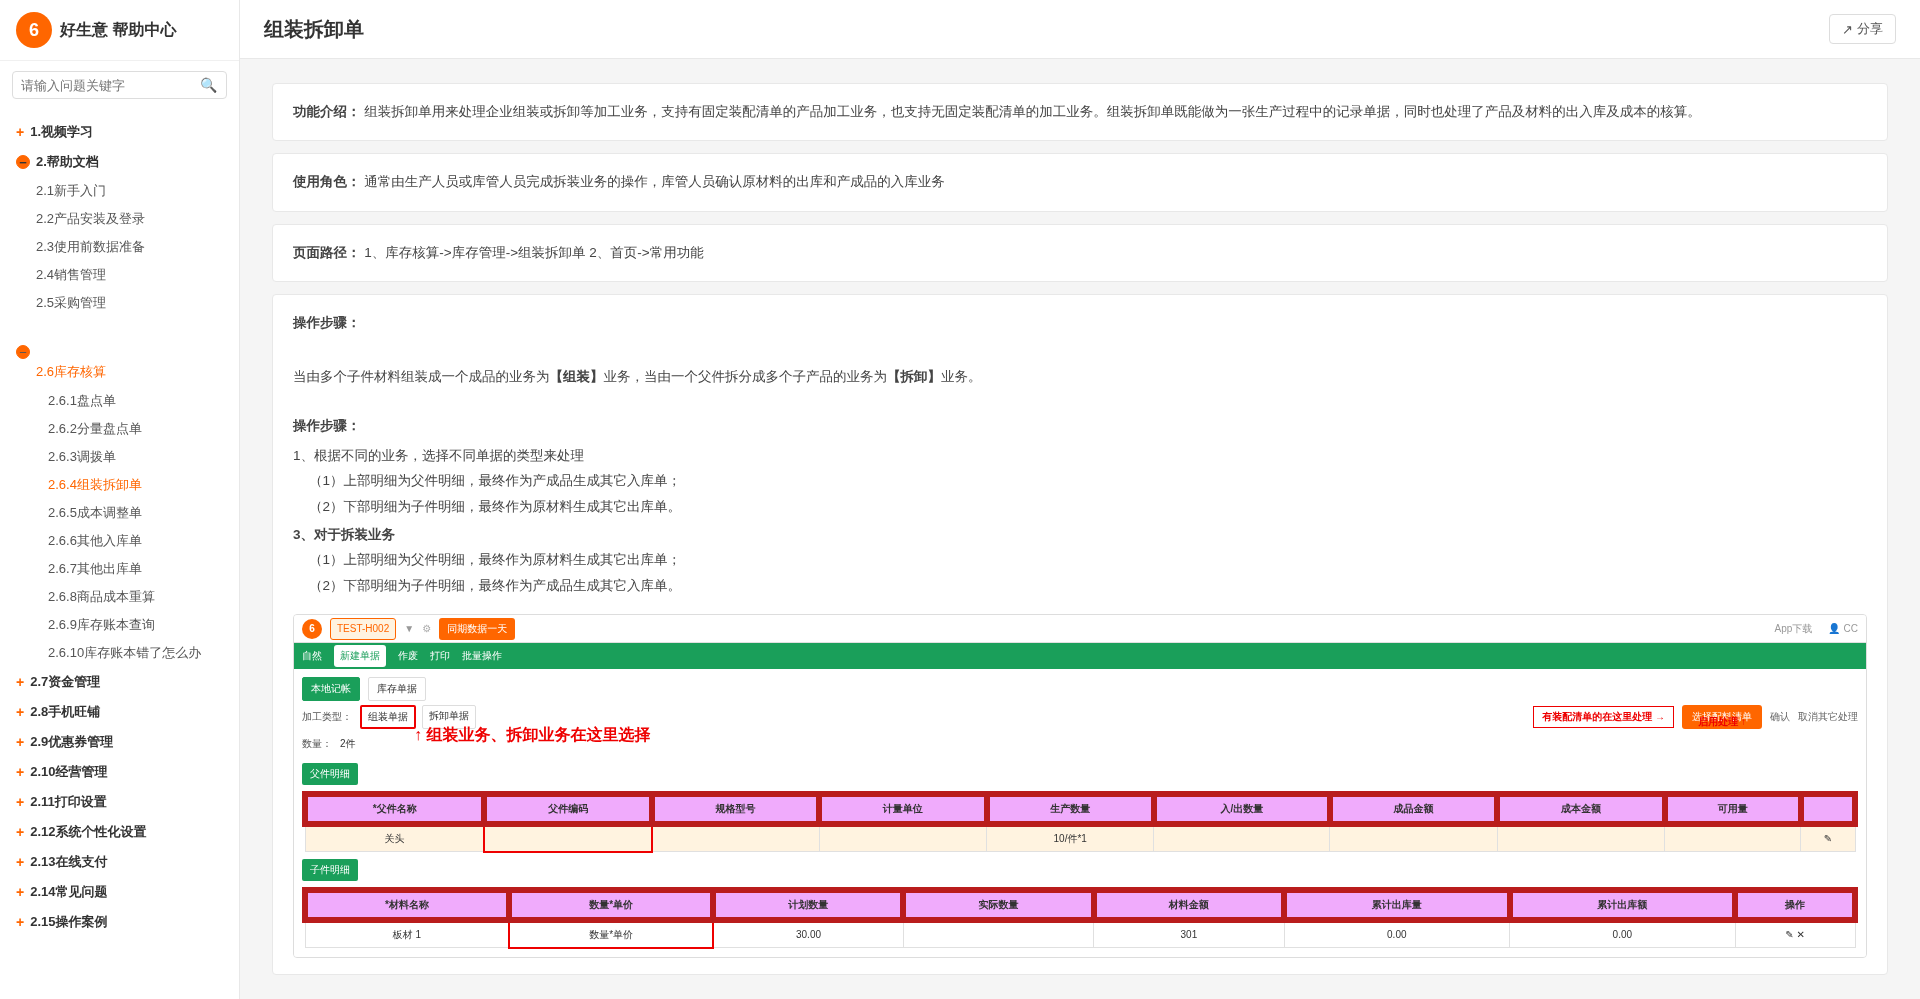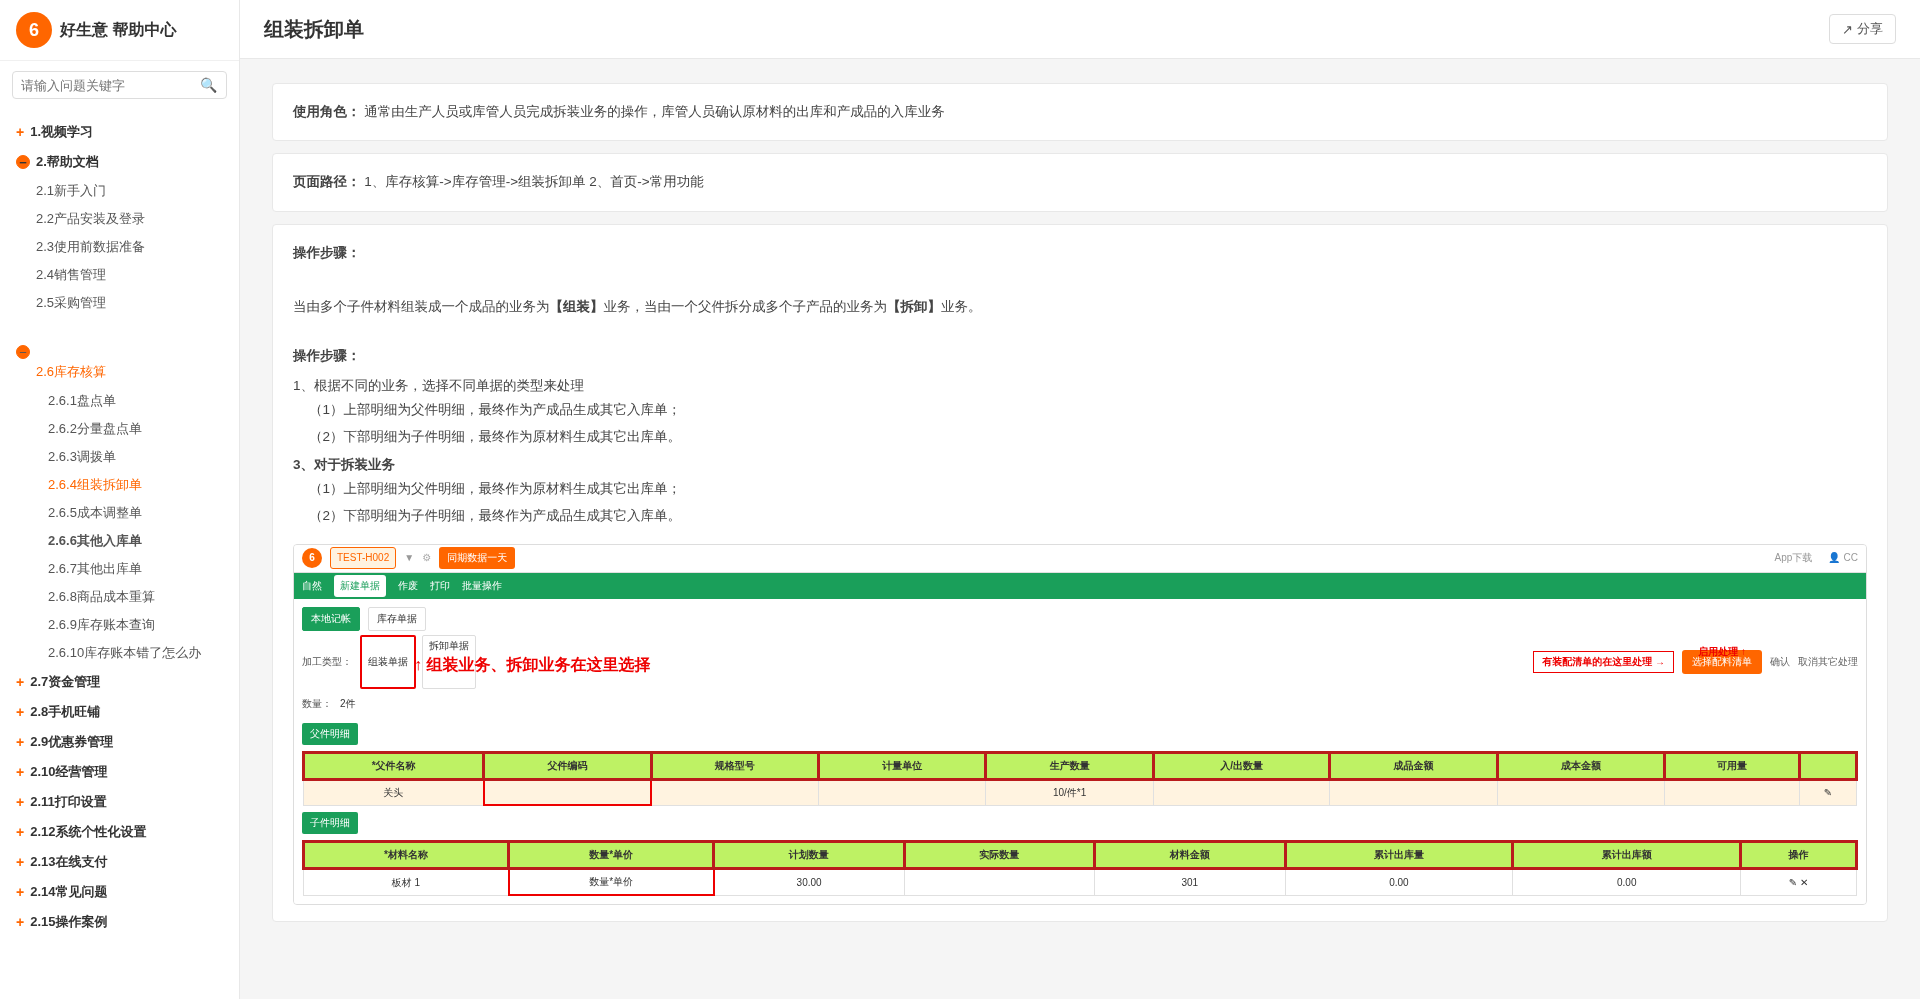--- a/index.html
+++ b/index.html
@@ -217,21 +217,21 @@
       height: 18px;
       padding: 0 4px;
       font-size: 10px;
       border-radius: 2px;
       min-width: 80px;
     }
     .app-input-highlight {
       border: 1px solid #f60;
     }
     .app-table { width: 100%; border-collapse: collapse; font-size: 10px; margin-top: 4px; }
-    .app-table th { background: #bef264; padding: 3px 4px; border: 3px solid #b91c1c; text-align: center; }
+    .app-table th { background: #f0abfc; padding: 3px 4px; border: 6px solid #b91c1c; text-align: center; }
     .app-table td { padding: 3px 4px; border: 1px solid #e0e0e0; text-align: center; }
     .app-table .highlight-row td { background: #fff3e0; }
     .app-process-btn {
       background: #f60;
       color: #fff;
       padding: 3px 10px;
       border-radius: 3px;
       font-size: 10px;
       white-space: nowrap;
     }
@@ -287,21 +287,21 @@
 
     <div class="nav-item" style="padding-left:16px;">
       <span class="dot-icon active" style="border-color:#f60;">−</span>
       <span style="color:#f60;margin-top:40px;">2.6库存核算</span>
     </div>
     <div class="nav-sub-item" style="padding-left:48px;">2.6.1盘点单</div>
     <div class="nav-sub-item" style="padding-left:48px;">2.6.2分量盘点单</div>
     <div class="nav-sub-item" style="padding-left:48px;">2.6.3调拨单</div>
     <div class="nav-sub-item active" style="padding-left:48px; color:#f60;">2.6.4组装拆卸单</div>
     <div class="nav-sub-item" style="padding-left:48px;">2.6.5成本调整单</div>
-    <div class="nav-sub-item" style="padding-left:48px;font-weight:bold;">2.6.6其他入库单</div>
+    <div class="nav-sub-item" style="padding-left:48px;">2.6.6其他入库单</div>
     <div class="nav-sub-item" style="padding-left:48px;">2.6.7其他出库单</div>
     <div class="nav-sub-item" style="padding-left:48px;">2.6.8商品成本重算</div>
     <div class="nav-sub-item" style="padding-left:48px;">2.6.9库存账本查询</div>
     <div class="nav-sub-item" style="padding-left:48px;">2.6.10库存账本错了怎么办</div>
 
     <div class="nav-item parent">
       <span class="plus-icon">+</span>
       <span>2.7资金管理</span>
     </div>
     <div class="nav-item parent">
@@ -343,20 +343,26 @@
   <div class="main-header">
     <h1 class="page-title-text">组装拆卸单</h1>
     <button class="share-btn">
       <span>↗</span>
       <span>分享</span>
     </button>
   </div>
 
   <div class="content-area">
 
+    <div class="content-section">
+      <p>
+        <span class="bold-text">功能介绍：</span>
+        <span>组装拆卸单用来处理企业组装或拆卸等加工业务，支持有固定装配清单的产品加工业务，也支持无固定装配清单的加工业务。组装拆卸单既能做为一张生产过程中的记录单据，同时也处理了产品及材料的出入库及成本的核算。</span>
+      </p>
+    </div>
 
     <div class="content-section">
       <p>
         <span class="bold-text">使用角色：</span>
         <span>通常由生产人员或库管人员完成拆装业务的操作，库管人员确认原材料的出库和产成品的入库业务</span>
       </p>
     </div>
 
     <div class="content-section">
       <p>
@@ -407,21 +413,21 @@
             
             <div class="app-top-actions">
               <span class="app-tab active-tab">本地记帐</span>
               <span class="app-tab">库存单据</span>
             </div>
 
             
             <div class="app-form-row">
               <span class="app-label">加工类型：</span>
               <div style="display:flex;gap:6px;">
-                <span style="border:2px solid #e00;padding:16px 6px;font-size:10px;border-radius:2px;cursor:pointer;">组装单据</span>
+                <span style="border:2px solid #e00;padding:1px 6px;font-size:10px;border-radius:2px;cursor:pointer;">组装单据</span>
                 <span style="border:1px solid #ddd;padding:1px 6px;font-size:10px;border-radius:2px;cursor:pointer;">拆卸单据</span>
               </div>
               <span style="flex:1;"></span>
               <span style="font-size:10px;color:#e00;font-weight:bold;border:1px solid #e00;padding:1px 8px;">有装配清单的在这里处理 →</span>
               <span class="app-process-btn">选择配料清单</span>
               <span style="font-size:10px;color:#666;">确认</span>
               <span style="font-size:10px;color:#666;">取消其它处理</span>
             </div>
 
             

